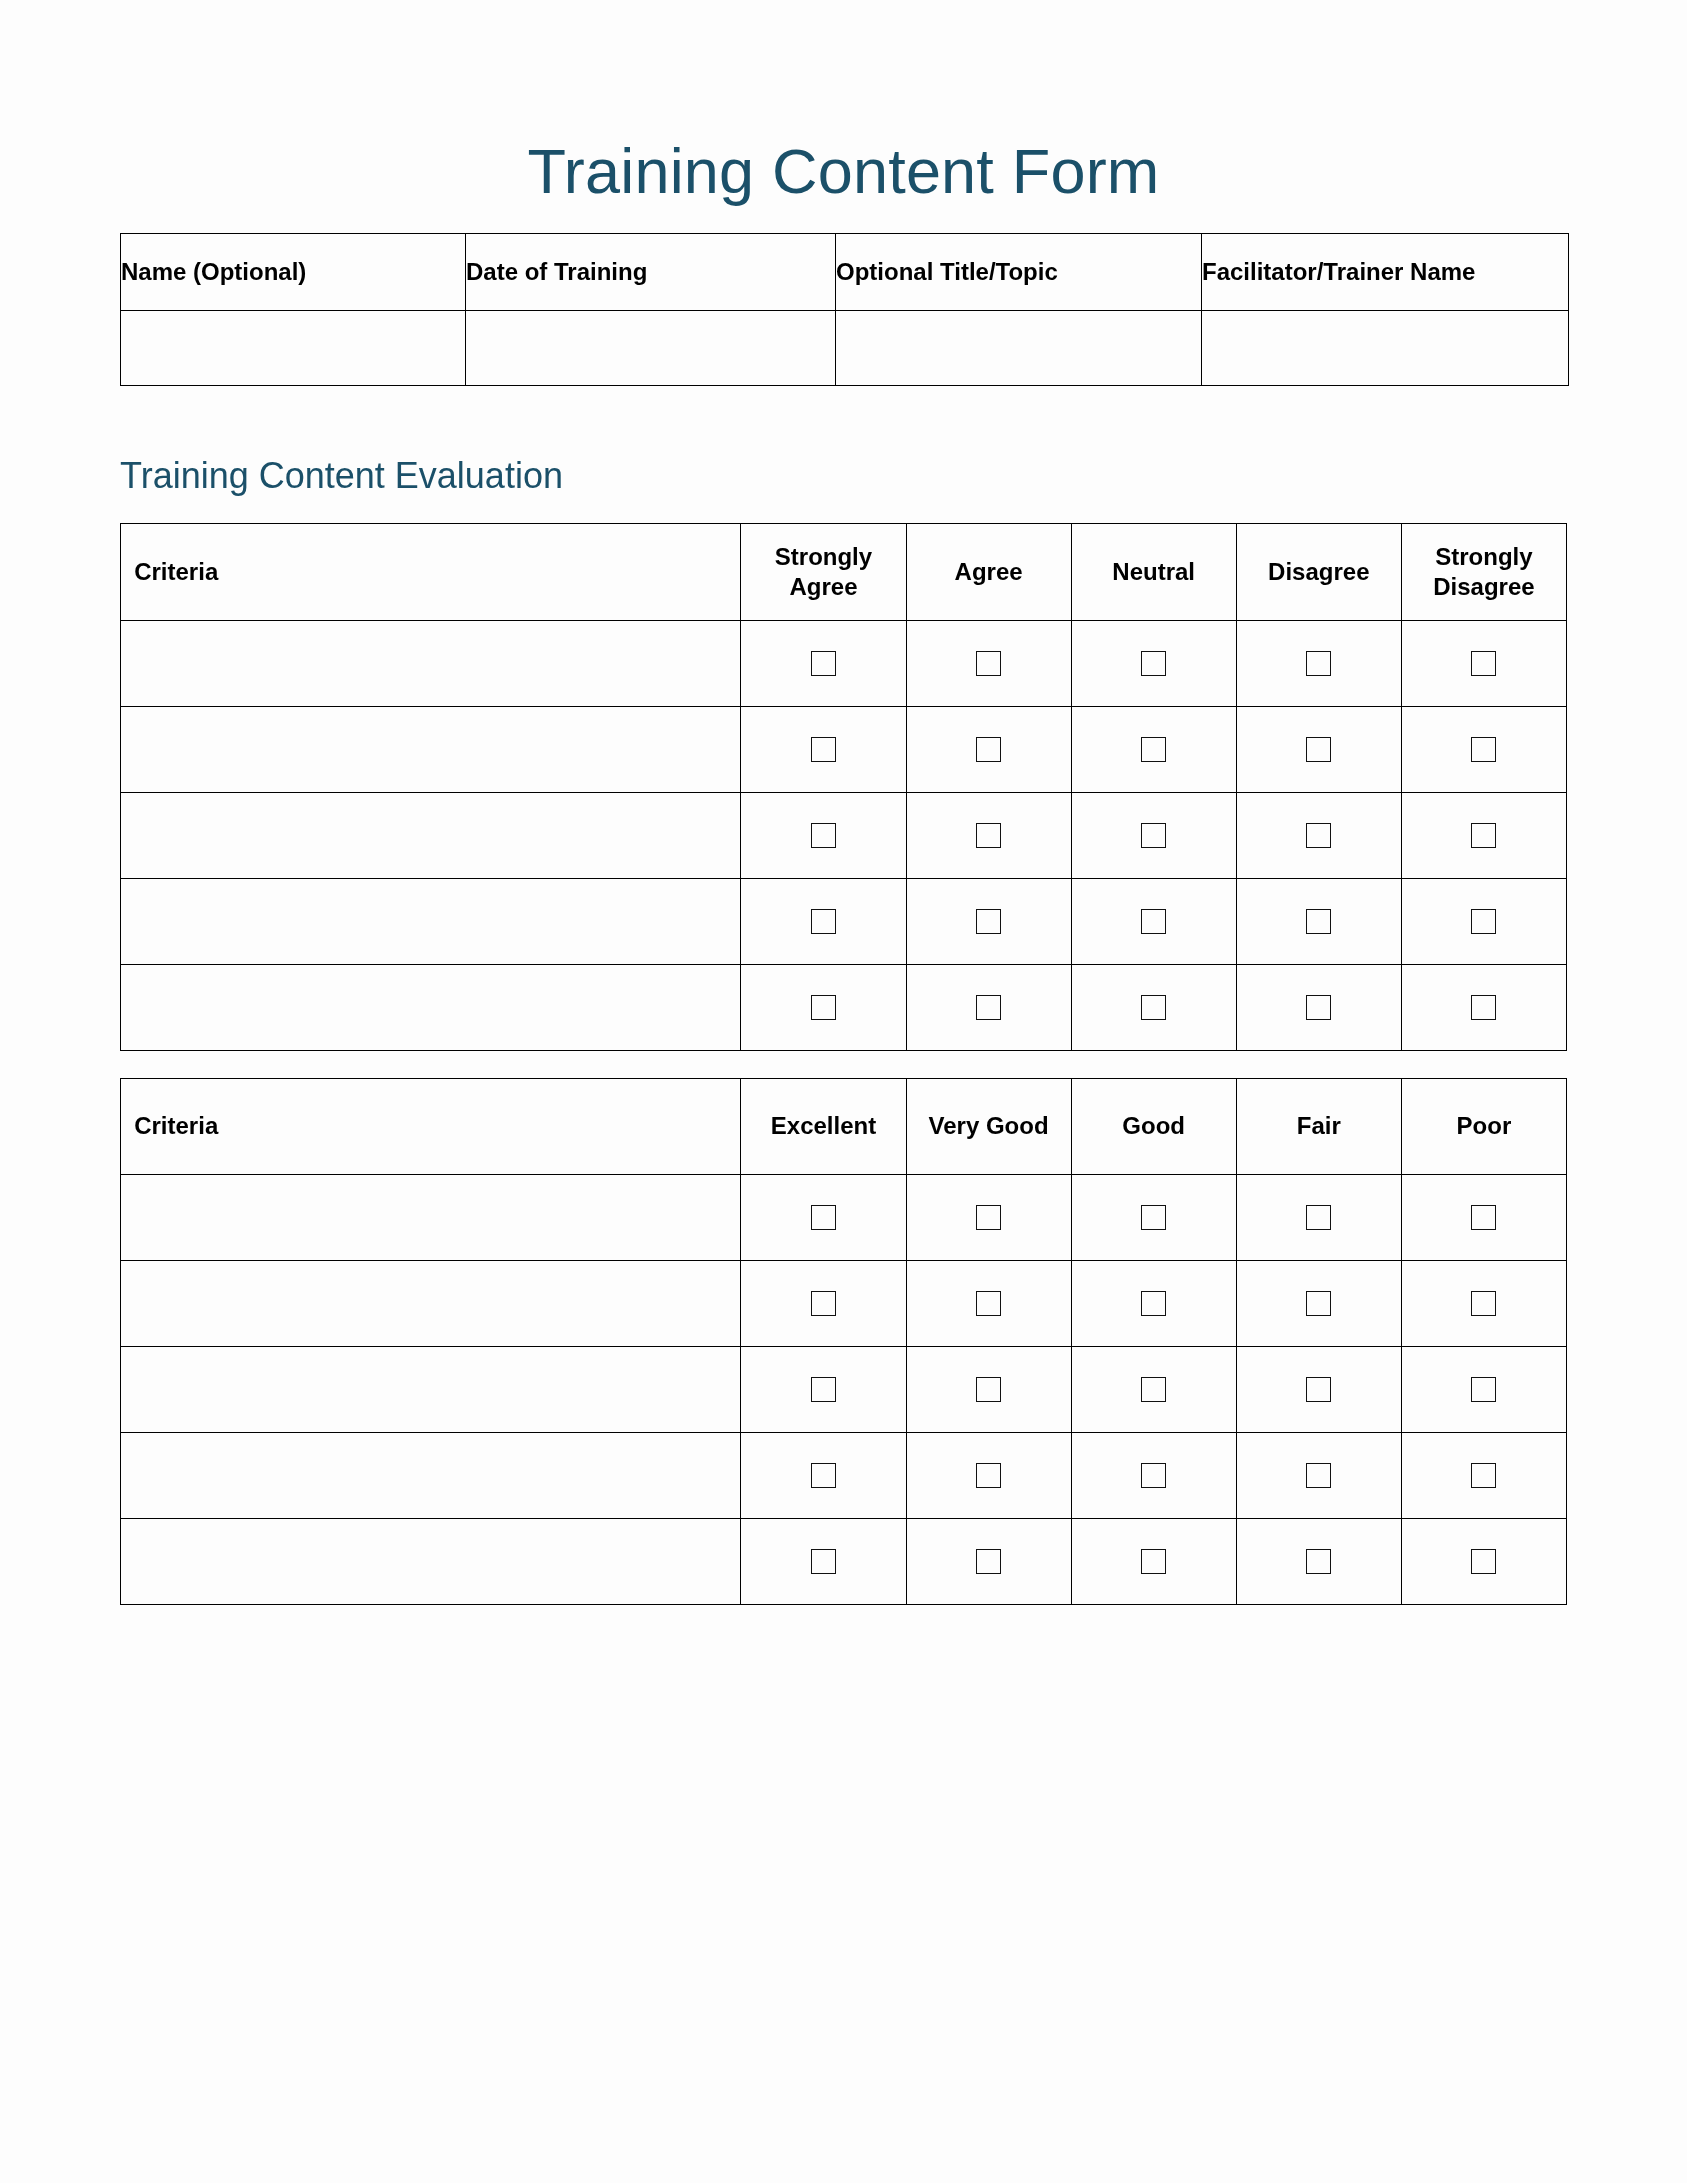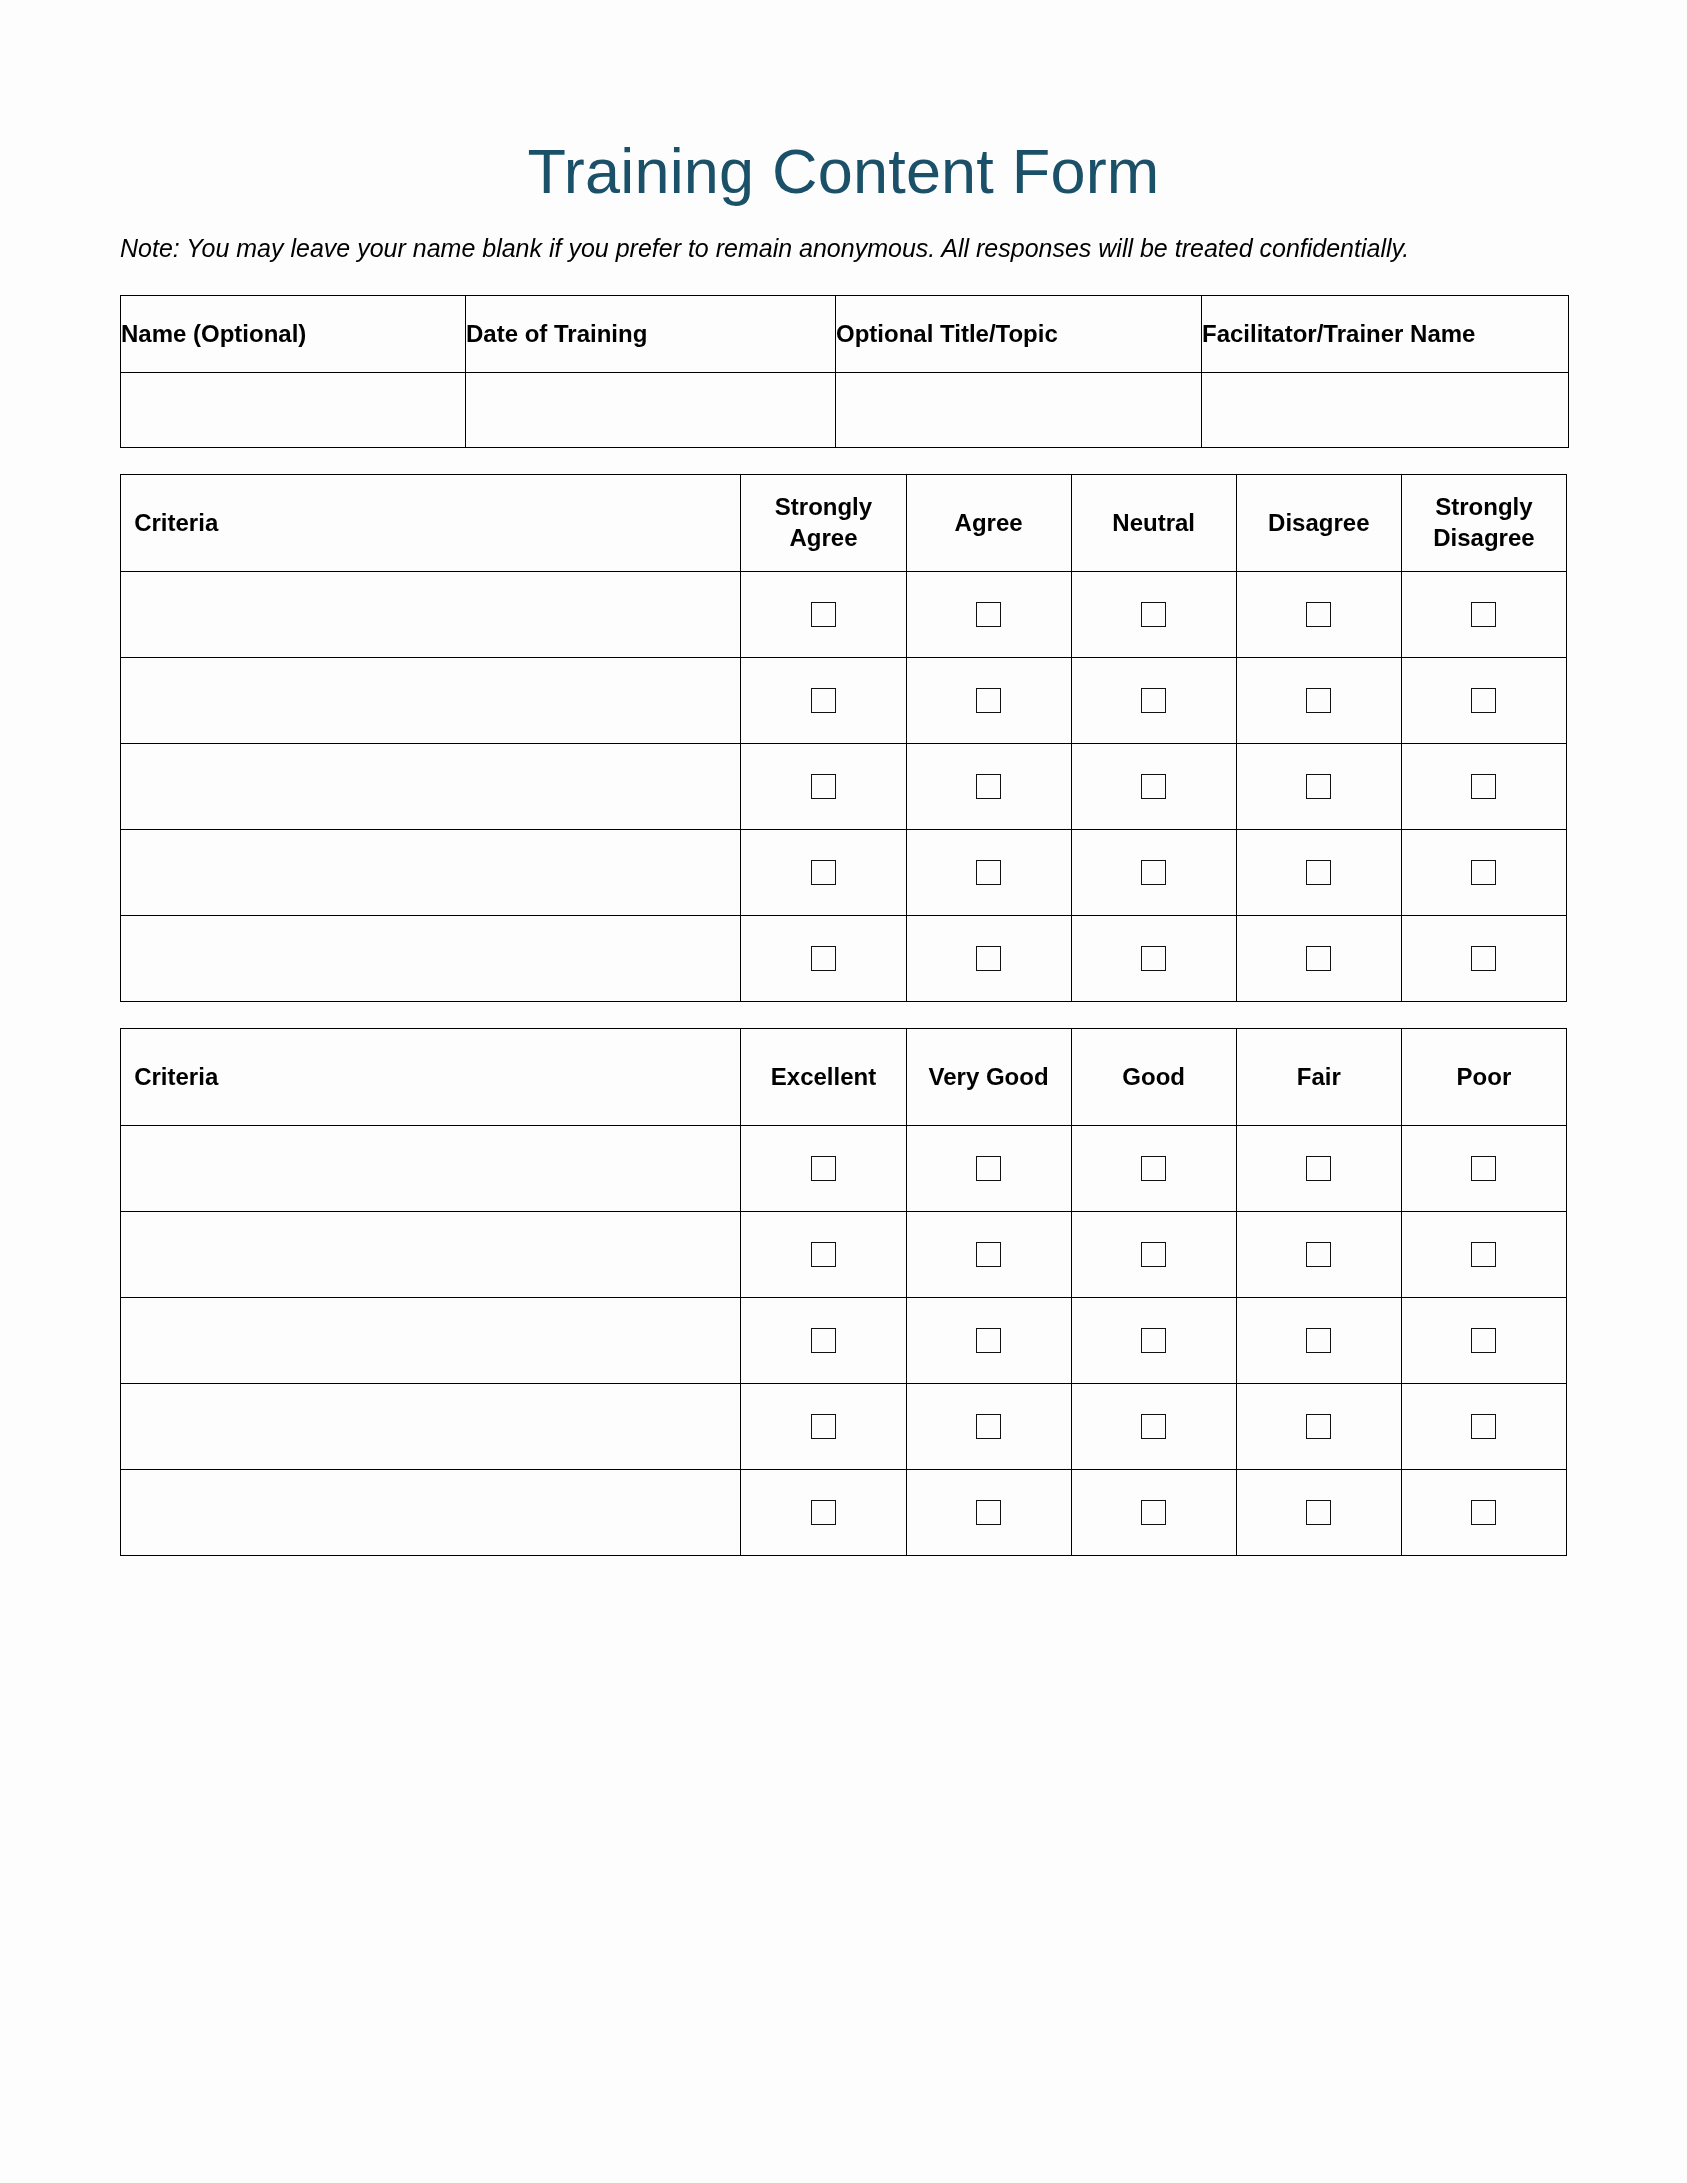--- a/index.html
+++ b/index.html
@@ -131,21 +131,20 @@
   col.c-basic4   { width: 367px; }
 </style>
 </head>
 <body>
 
 <div class="page">
 
   <h1 class="doc-title">Training Content Form</h1>
 
 
-  <p class="note">Note: You may leave your name blank if you prefer to remain anonymous. All responses will be treated confidentially.</p>
 
   <table class="form-table basic-table">
     <colgroup>
       <col class="c-basic1">
         <col class="c-basic2">
         <col class="c-basic3">
         <col class="c-basic4">
     </colgroup>
     <thead>
       <tr>
@@ -158,20 +157,21 @@
     <tbody>
       <tr>
         <td class="blank-cell"></td>
         <td class="blank-cell"></td>
         <td class="blank-cell"></td>
         <td class="blank-cell"></td>
       </tr>
     </tbody>
   </table>
 
+  <h2 class="section-heading sec-content-heading">Training Content Evaluation</h2>
 
   <table class="form-table rating-table">
     <colgroup>
       <col class="c-criteria">
       <col class="c-scale">
         <col class="c-scale">
         <col class="c-scale">
         <col class="c-scale">
         <col class="c-scale">
     </colgroup>

